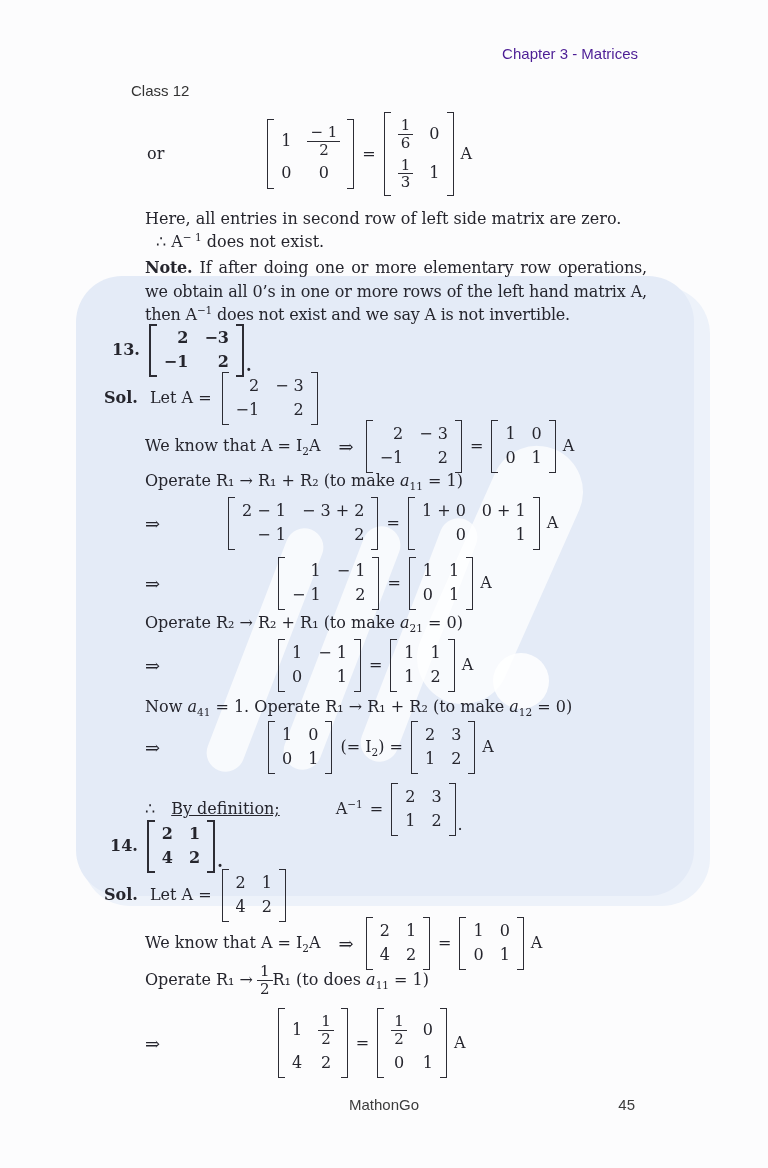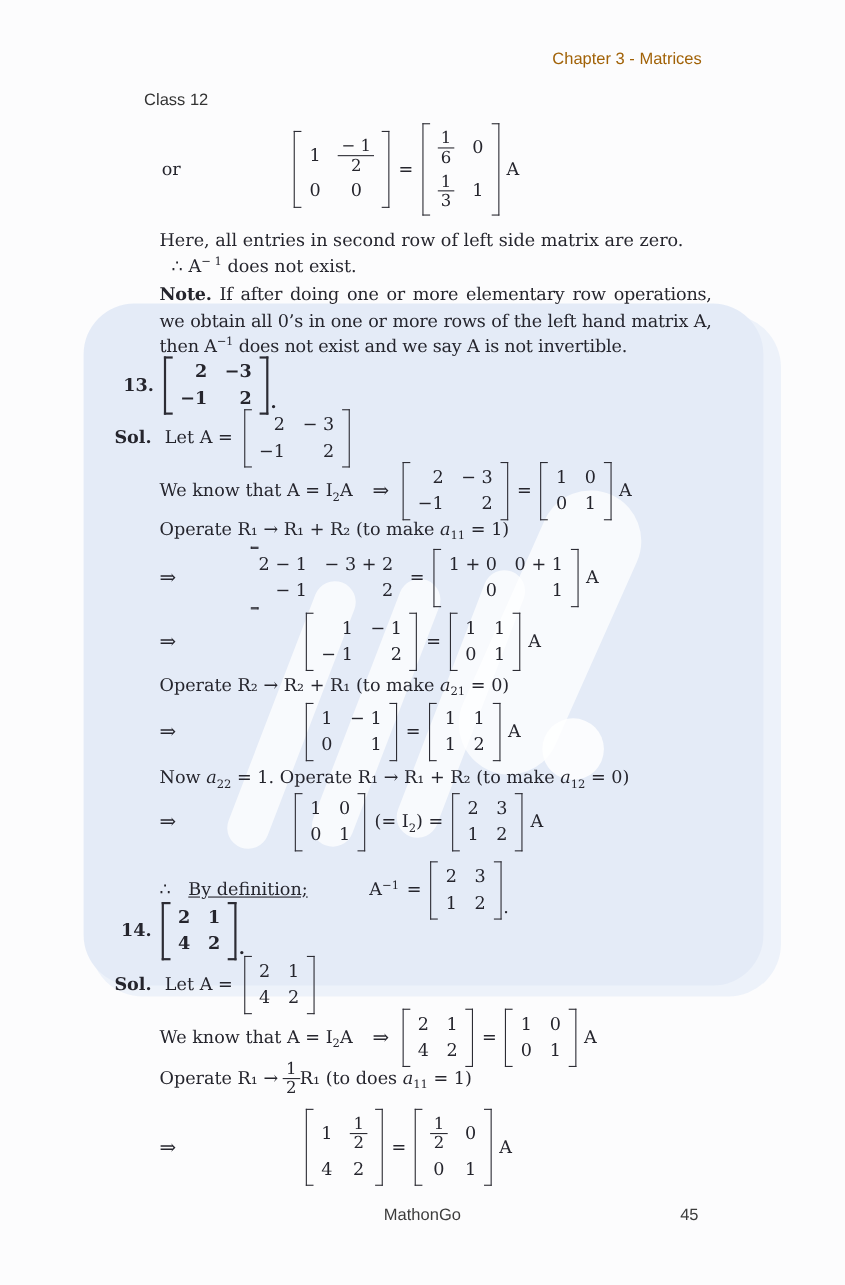--- a/index.html
+++ b/index.html
@@ -39,21 +39,21 @@
   .mx .cells{display:grid;grid-template-columns:auto auto;column-gap:16px;row-gap:3px;
              padding:4px 7px;justify-items:end;align-items:center;}
   .mx.tall .cells{justify-items:center;row-gap:5px;padding:5px 7px;}
   .mx.b{font-weight:700;}
   .mx.b .bl,.mx.b .brk{border-width:2.2px;}
   .fr{display:inline-flex;flex-direction:column;align-items:center;
       font-size:15px;line-height:1.12;vertical-align:middle;}
   .fr .fn{border-bottom:1.4px solid #2c2c34;padding:0 3px;}
   .pd{align-self:flex-end;margin-left:2px;}
   .header-l{position:absolute;z-index:3;left:131px;top:45px;font-size:15px;color:#333;margin-top:37px;}
-  .header-r{position:absolute;z-index:3;right:130px;top:45px;font-size:15px;color:#a16207;margin-left:16px;}
+  .header-r{position:absolute;z-index:3;right:130px;top:45px;font-size:15px;color:#4c1d95;margin-left:16px;}
   .footer-brand{position:absolute;z-index:3;left:0;right:0;top:1096px;text-align:center;
                 font-size:15px;color:#3c3c3c;}
   .footer-page{position:absolute;z-index:3;right:133px;top:1096px;font-size:15px;color:#3c3c3c;}
 </style>
 </head>
 <body>
 
 <div class="halo"></div>
 <div class="panel"></div>
 <div class="wm wm-s1"></div>
@@ -167,21 +167,21 @@
   </span>
   <span style="margin-left:7px;">A</span>
 </div>
 
 <div class="txt" style="left:145px;top:471px;">
   <span>Operate R₁ → R₁ + R₂ (to make </span><span class="it">a</span><span class="sb">11</span><span> = 1)</span>
 </div>
 
 <div class="row" style="left:145px;top:497px;">
   <span class="arr">⇒</span>
-  <span class="mx" style="margin-left:68px;flex-direction:column;">
+  <span class="mx" style="margin-left:68px;">
     <span class="bk bl"></span>
     <span class="cells">
       <span>2 − 1</span>
       <span>− 3 + 2</span>
       <span>− 1</span>
       <span>2</span>
     </span>
     <span class="bk brk"></span>
   </span>
   <span style="margin-left:8px;">=</span>
@@ -248,21 +248,21 @@
       <span>1</span>
       <span>1</span>
       <span>2</span>
     </span>
     <span class="bk brk"></span>
   </span>
   <span style="margin-left:7px;">A</span>
 </div>
 
 <div class="txt" style="left:145px;top:697px;">
-  <span>Now </span><span class="it">a</span><span class="sb">22</span><span> = 1. Operate R₁ → R₁ + R₂ (to make </span><span class="it">a</span><span class="sb">12</span><span> = 0)</span>
+  <span>Now </span><span class="it">a</span><span class="sb">41</span><span> = 1. Operate R₁ → R₁ + R₂ (to make </span><span class="it">a</span><span class="sb">12</span><span> = 0)</span>
 </div>
 
 <div class="row" style="left:145px;top:721px;">
   <span class="arr">⇒</span>
   <span class="mx" style="margin-left:108px;">
     <span class="bk bl"></span>
     <span class="cells">
       <span>1</span>
       <span>0</span>
       <span>0</span>

